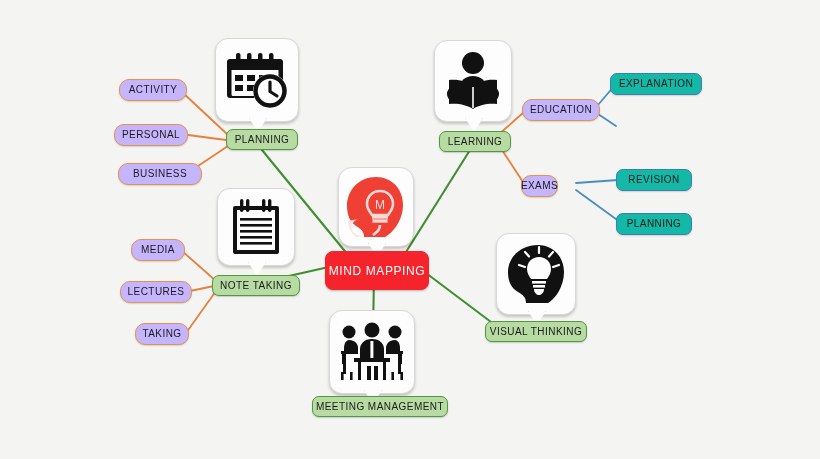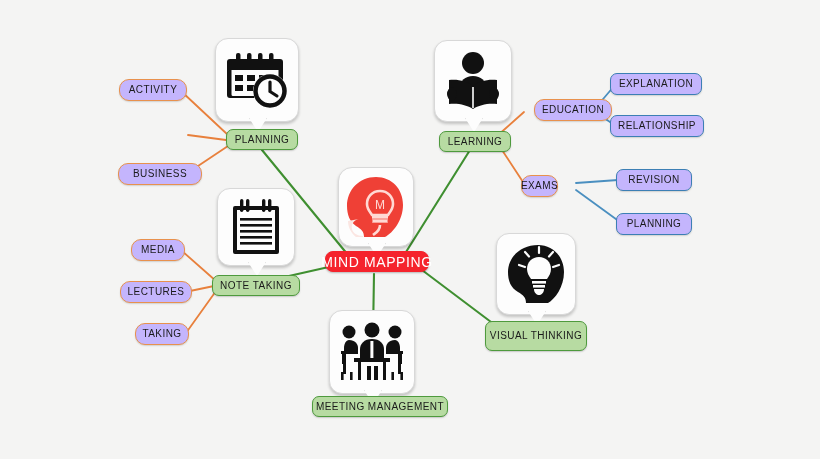--- a/index.html
+++ b/index.html
@@ -33,21 +33,21 @@
     border-color:#4e9a3d;
     box-shadow:0 1px 1.5px rgba(0,0,0,.18);
   }
   .pill.orange{
     background:#c4b5fd;
     border-color:#e8914d;
     box-shadow:0 1px 1.5px rgba(0,0,0,.15);
     border-radius:10px;
   }
   .pill.blue{
-    background:#c4b5fd;
+    background:#14b8a6;
     border-color:#3c7fb4;
     box-shadow:0 1px 1.5px rgba(0,0,0,.15);
   }
   .pill.red{
     background:#f5232c;
     border-color:#f5232c;
     color:#ffffff;
     font-weight:normal;
     border-radius:8px;
     box-shadow:0 1px 2px rgba(0,0,0,.25);
@@ -252,37 +252,37 @@
           <rect x="63.4" y="50" width="2.6" height="8"></rect>
 
           <rect x="17" y="36" width="36" height="4"></rect>
           <rect x="21" y="40" width="3" height="18"></rect>
           <rect x="46" y="40" width="3" height="18"></rect>
         </g>
       </svg>
     </span>
   </div>
 
-  <div class="pill red" style="left:325px;top:251px;width:104px;height:21px;font-size:14px;letter-spacing:.6px;">MIND MAPPING</div>
+  <div class="pill red" style="left:325px;top:251px;width:104px;height:39px;font-size:12px;letter-spacing:.6px;">MIND MAPPING</div>
 
   <div class="pill green" style="left:226px;top:129px;width:72px;height:21px;">PLANNING</div>
   <div class="pill orange" style="left:119px;top:79px;width:68px;height:22px;">ACTIVITY</div>
+  <div class="pill orange" style="left:114px;top:124px;width:74px;height:22px;">PERSONAL</div>
   <div class="pill orange" style="left:118px;top:163px;width:84px;height:22px;">BUSINESS</div>
 
   <div class="pill green" style="left:212px;top:275px;width:88px;height:21px;">NOTE TAKING</div>
   <div class="pill orange" style="left:131px;top:239px;width:54px;height:22px;">MEDIA</div>
   <div class="pill orange" style="left:120px;top:281px;width:72px;height:22px;">LECTURES</div>
   <div class="pill orange" style="left:135px;top:323px;width:54px;height:22px;">TAKING</div>
 
   <div class="pill green" style="left:439px;top:131px;width:72px;height:21px;">LEARNING</div>
-  <div class="pill orange" style="left:522px;top:99px;width:78px;height:22px;margin-left:12px;">EDUCATION</div>
+  <div class="pill orange" style="left:522px;top:99px;width:78px;height:22px;">EDUCATION</div>
   <div class="pill blue" style="left:610px;top:73px;width:92px;height:22px;">EXPLANATION</div>
-  <div class="pill blue" style="left:610px;top:115px;width:94px;height:22px;">RELATIONSHIP</div>
 
   <div class="pill orange" style="left:521px;top:175px;width:37px;height:22px;">EXAMS</div>
   <div class="pill blue" style="left:616px;top:169px;width:76px;height:22px;">REVISION</div>
   <div class="pill blue" style="left:616px;top:213px;width:76px;height:22px;">PLANNING</div>
 
-  <div class="pill green" style="left:485px;top:321px;width:102px;height:30px;">VISUAL THINKING</div>
+  <div class="pill green" style="left:485px;top:321px;width:102px;height:21px;">VISUAL THINKING</div>
 
   <div class="pill green" style="left:312px;top:396px;width:136px;height:21px;">MEETING MANAGEMENT</div>
 
 </div>
 
 </body></html>

